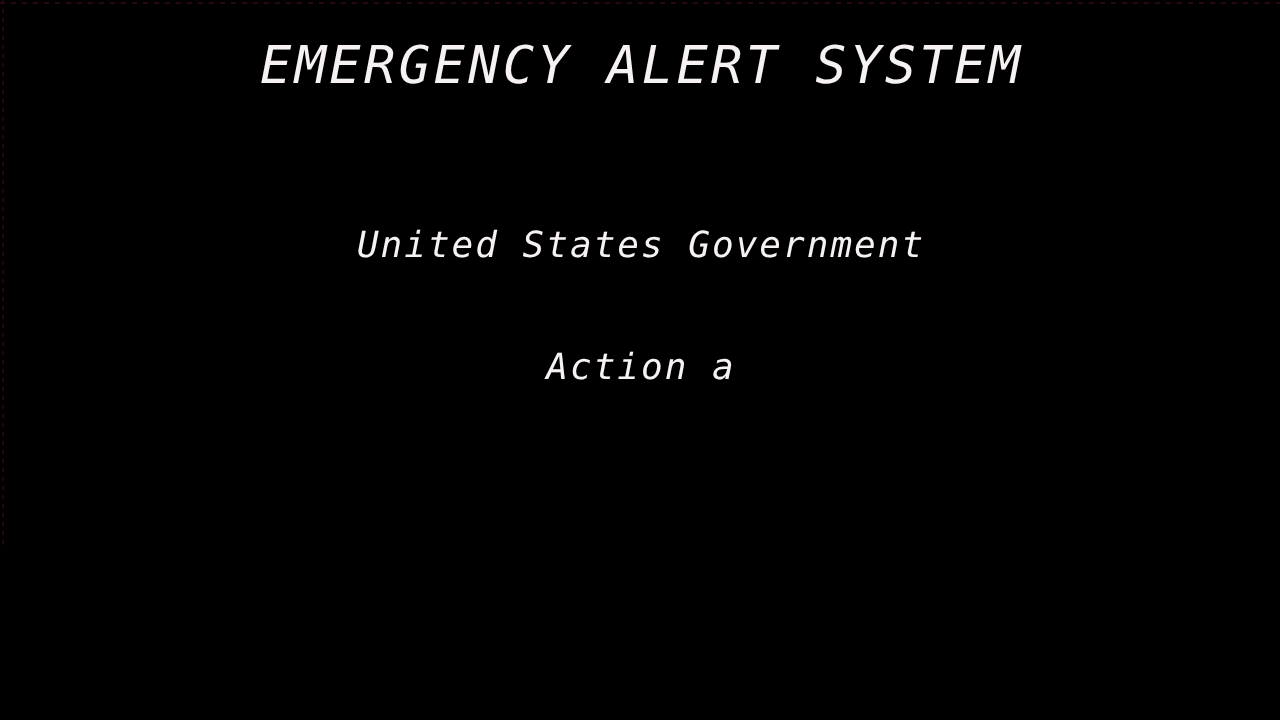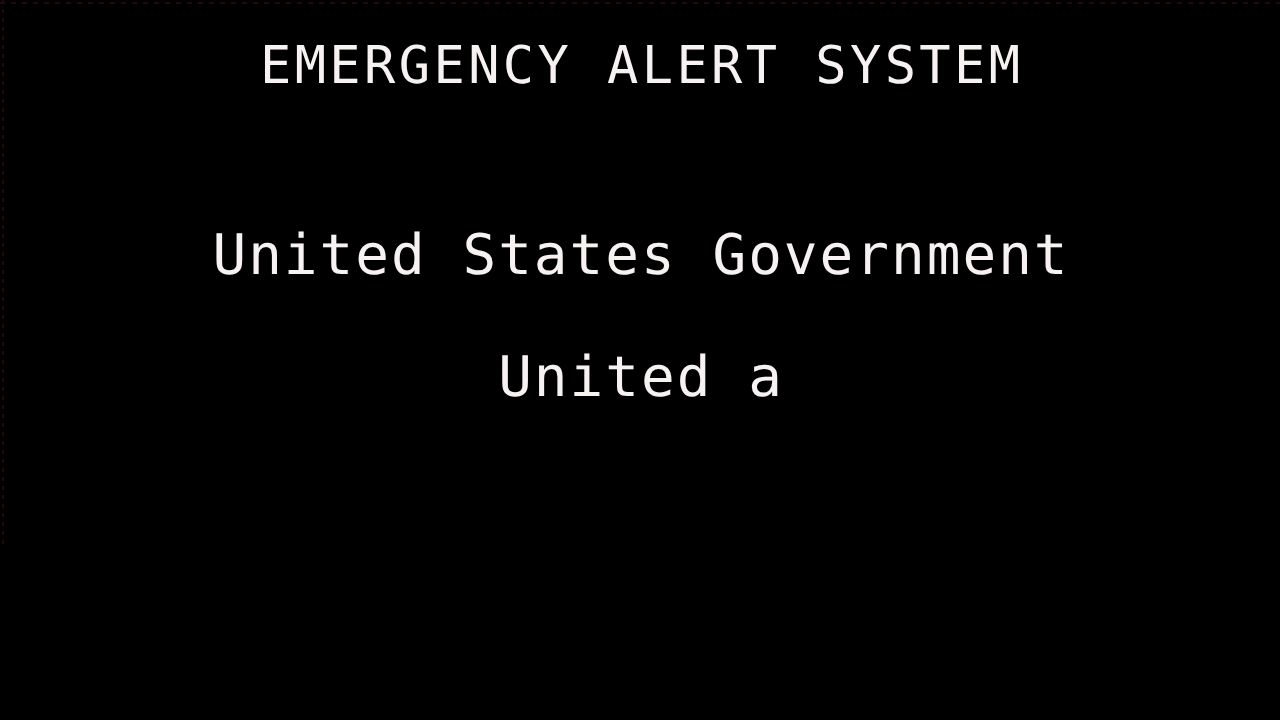--- a/index.html
+++ b/index.html
@@ -16,20 +16,21 @@
     font-family: "DejaVu Sans Mono", "Liberation Mono", monospace;
   }
 
   
   #eas-screen {
     position: relative;
     width: 1280px;
     height: 720px;
     background: #000000;
     overflow: hidden;
+    font-style: italic;
   }
 
   
   .artifact-top {
     position: absolute;
     top: 2px;
     left: 0;
     width: 1280px;
     height: 2px;
     background: repeating-linear-gradient(
@@ -97,21 +98,21 @@
     font-size: 56px;
     letter-spacing: 1.2px;
     line-height: 58px;
   }
 
   
   .eas-body-line {
     left: 0;
     width: 1280px;
     text-align: center;
-    font-size: 56px;
+    font-size: 36px;
     letter-spacing: 2.0px;
     text-indent: 2.0px;
   }
 
   #eas-body-line-1 { top: 228px; }
   #eas-body-line-2 { top: 350px; }
   #eas-body-line-3 { top: 476px; }
 
   
   #eas-blank-area {
@@ -129,18 +130,18 @@
 <div id="eas-screen">
 
   <div class="artifact-top"></div>
   <div class="artifact-left"></div>
 
   <div class="eas-text" id="eas-header">EMERGENCY ALERT SYSTEM</div>
 
 
   <div class="eas-text eas-body-line" id="eas-body-line-1">United States Government</div>
 
-  <div class="eas-text eas-body-line" id="eas-body-line-2">United a</div>
+  <div class="eas-text eas-body-line" id="eas-body-line-2">Action a</div>
 
 
   <div id="eas-blank-area"></div>
 
 </div>
 
 </body></html>

